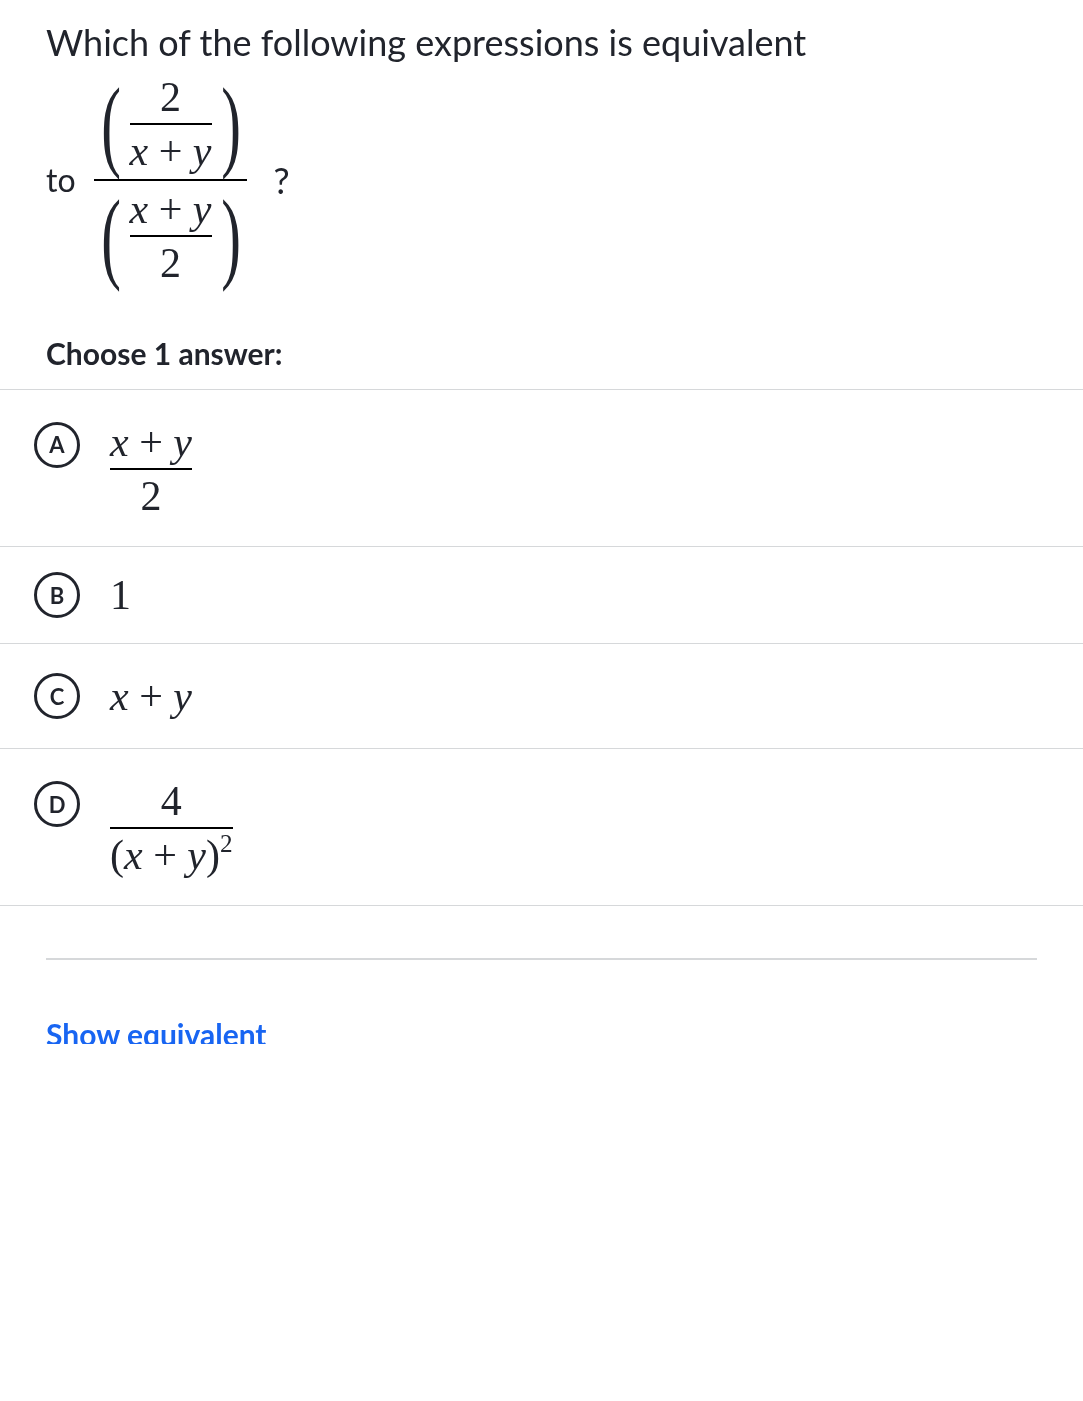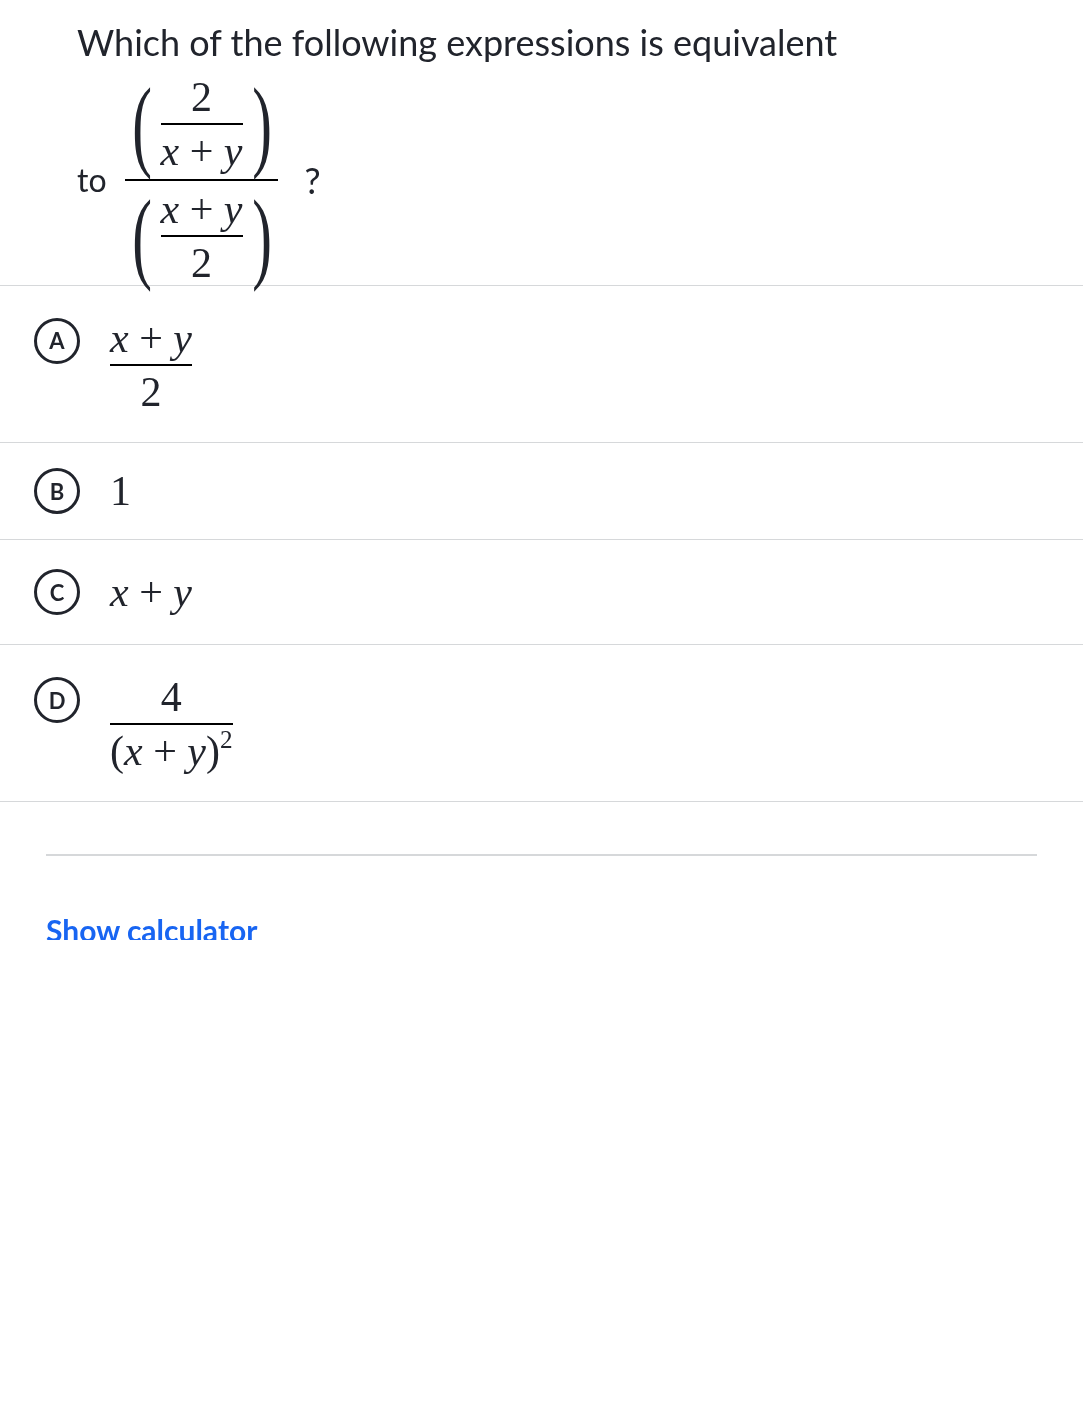--- a/index.html
+++ b/index.html
@@ -9,21 +9,20 @@
     font-family: -apple-system, BlinkMacSystemFont, "Segoe UI", "Lato", sans-serif;
     color: #21242c;
     font-size: 20px;
   }
   .page {
     width: 1083px;
     box-sizing: border-box;
   }
   .question-block {
     padding: 18px 46px 0 46px;
-    margin-left: 31px;
   }
   .question-text {
     font-size: 36px;
     line-height: 1.35;
     color: #21242c;
     display: block;
   }
   .to-line {
     display: flex;
     align-items: center;
@@ -183,20 +182,21 @@
             <span>2</span>
           </span>
           <span class="paren">)</span>
         </span>
       </span>
 
       <span class="qmark">?</span>
     </div>
   </div>
 
+  <div class="choose-label">Choose 1 answer:</div>
 
   <div class="choices">
 
     <div class="choice">
       <div class="radio">
           <span>A</span>
         </div>
       <div class="answer-math">
         <span class="small-frac">
           <span><span class="mvar">x</span><span> + </span><span class="mvar">y</span></span>
@@ -230,15 +230,15 @@
           <span class="hline"></span>
           <span><span>(</span><span class="mvar">x</span><span> + </span><span class="mvar">y</span><span>)</span><span class="sup">2</span></span>
         </span>
       </div>
     </div>
 
   </div>
 
   <hr class="sep-hr">
 
-  <div class="show-calc">Show calculator</div>
+  <div class="show-calc">Show equivalent</div>
 
 </div>
 
 </body></html>

